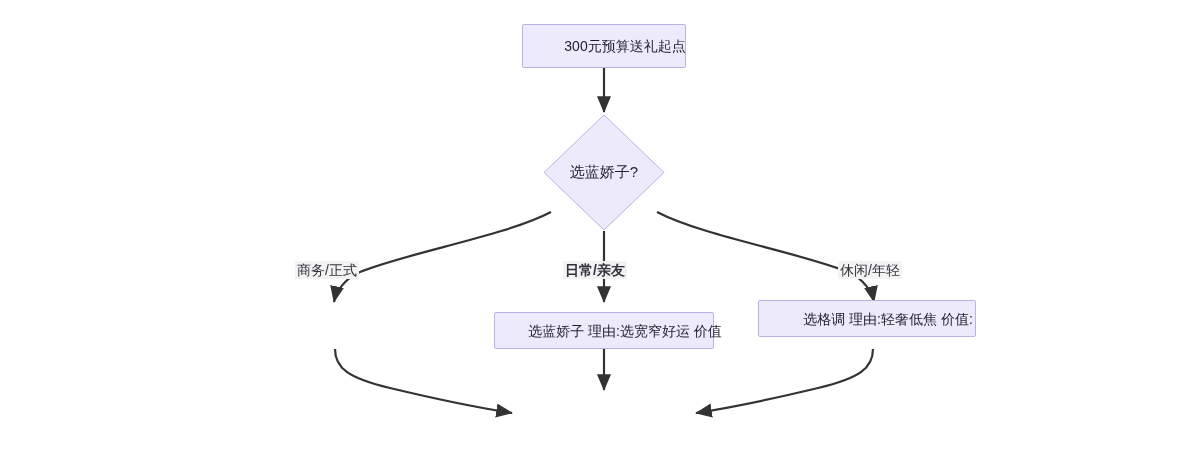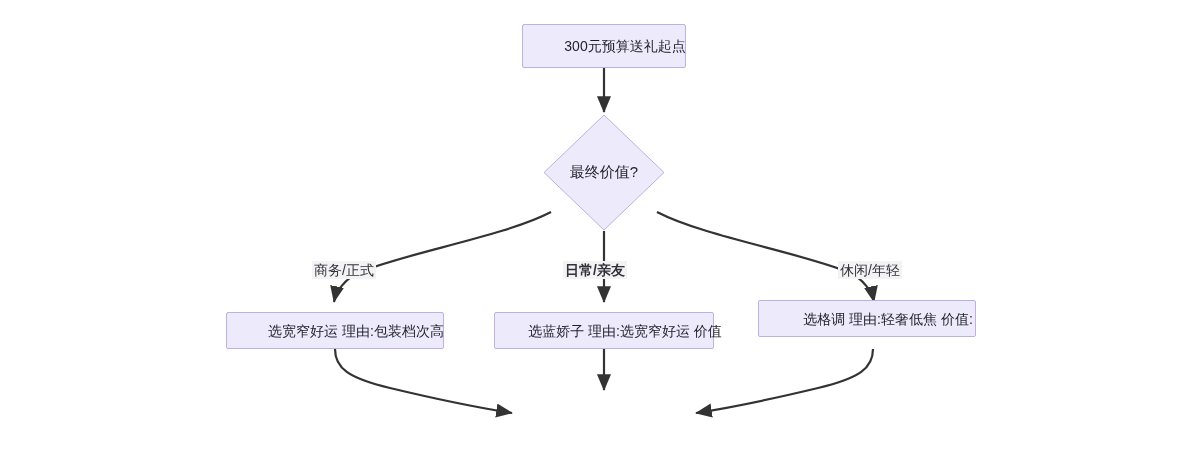--- a/index.html
+++ b/index.html
@@ -104,35 +104,32 @@
   </svg>
 
   <div class="node" style="left:522px; top:24px; width:164px; height:44px;">
     <span class="node-text">300元预算送礼起点</span>
   </div>
 
   <div class="diamond-wrap" style="left:543px; top:114px; width:122px; height:117px;">
     <svg class="diamond-shape" viewBox="0 0 122 117" preserveAspectRatio="none" xmlns="http://www.w3.org/2000/svg">
       <polygon points="61,1 121,58.5 61,116 1,58.5" fill="#ECEAFB" stroke="#BFB0E3" stroke-width="1"></polygon>
     </svg>
-    <span class="diamond-label">最终价值?</span>
+    <span class="diamond-label">选蓝娇子?</span>
   </div>
 
-  <div class="node" style="left:226px; top:312px; width:218px; height:37px;">
-    <span class="node-text">选宽窄好运 理由:包装档次高</span>
-  </div>
 
   <div class="node" style="left:494px; top:312px; width:220px; height:37px;">
     <span class="node-text">选蓝娇子 理由:选宽窄好运 价值</span>
   </div>
 
   <div class="node" style="left:758px; top:300px; width:218px; height:37px;">
     <span class="node-text">选格调 理由:轻奢低焦 价值:</span>
   </div>
 
 
-  <div class="edge-label" style="left:295px; top:261px;margin-left:17px;">商务/正式</div>
+  <div class="edge-label" style="left:295px; top:261px;">商务/正式</div>
 
   <div class="edge-label" style="left:563px; top:261px;font-weight:bold;">日常/亲友</div>
 
   <div class="edge-label" style="left:838px; top:261px;">休闲/年轻</div>
 
 </div>
 
 </body></html>

